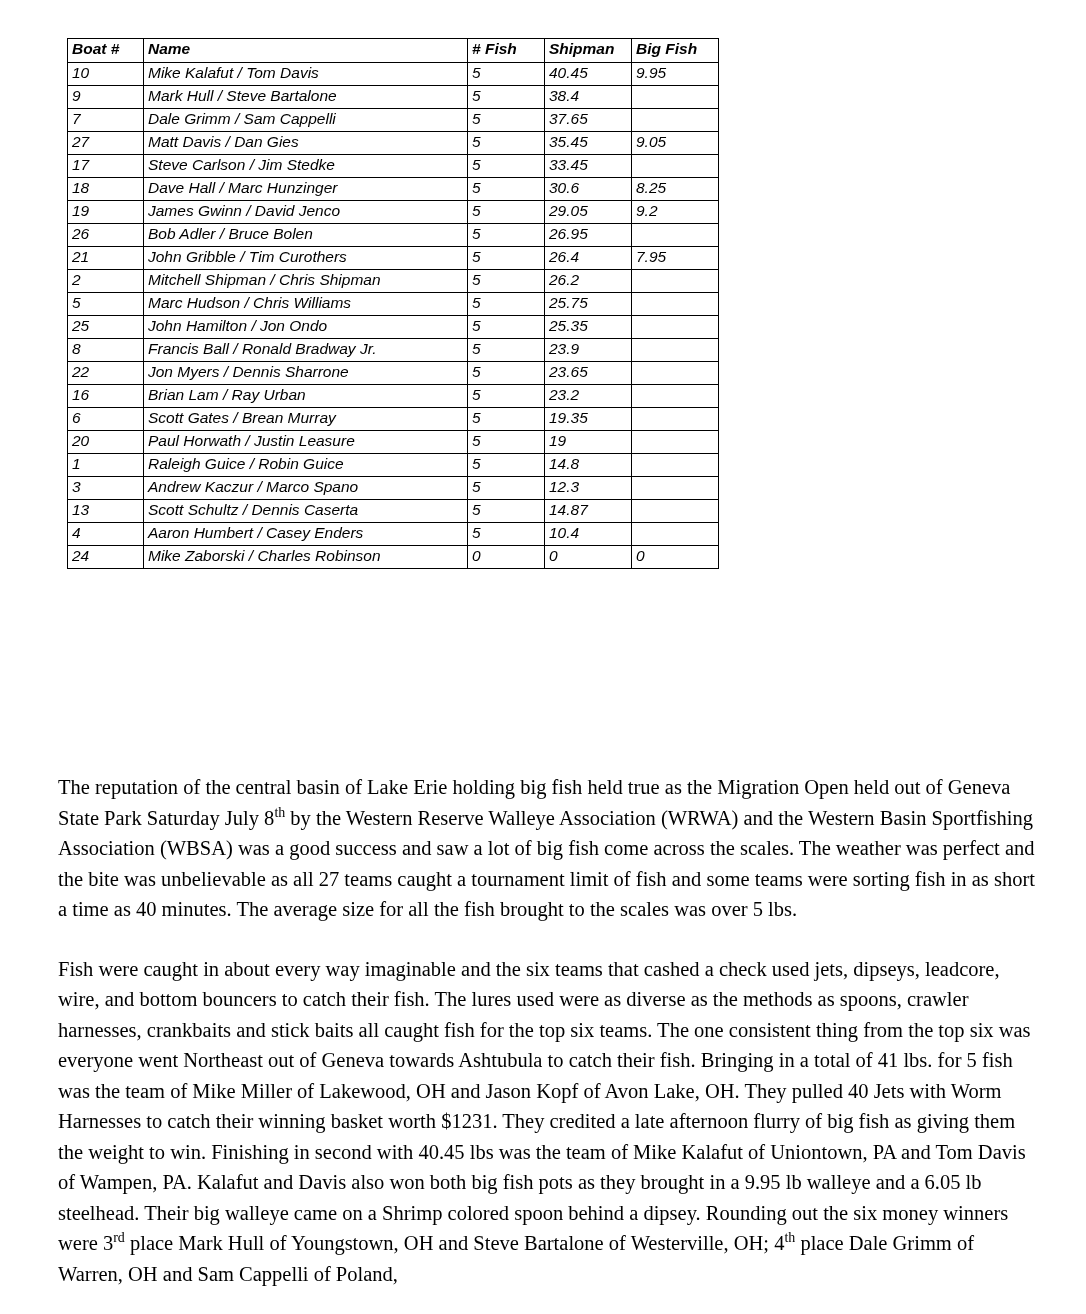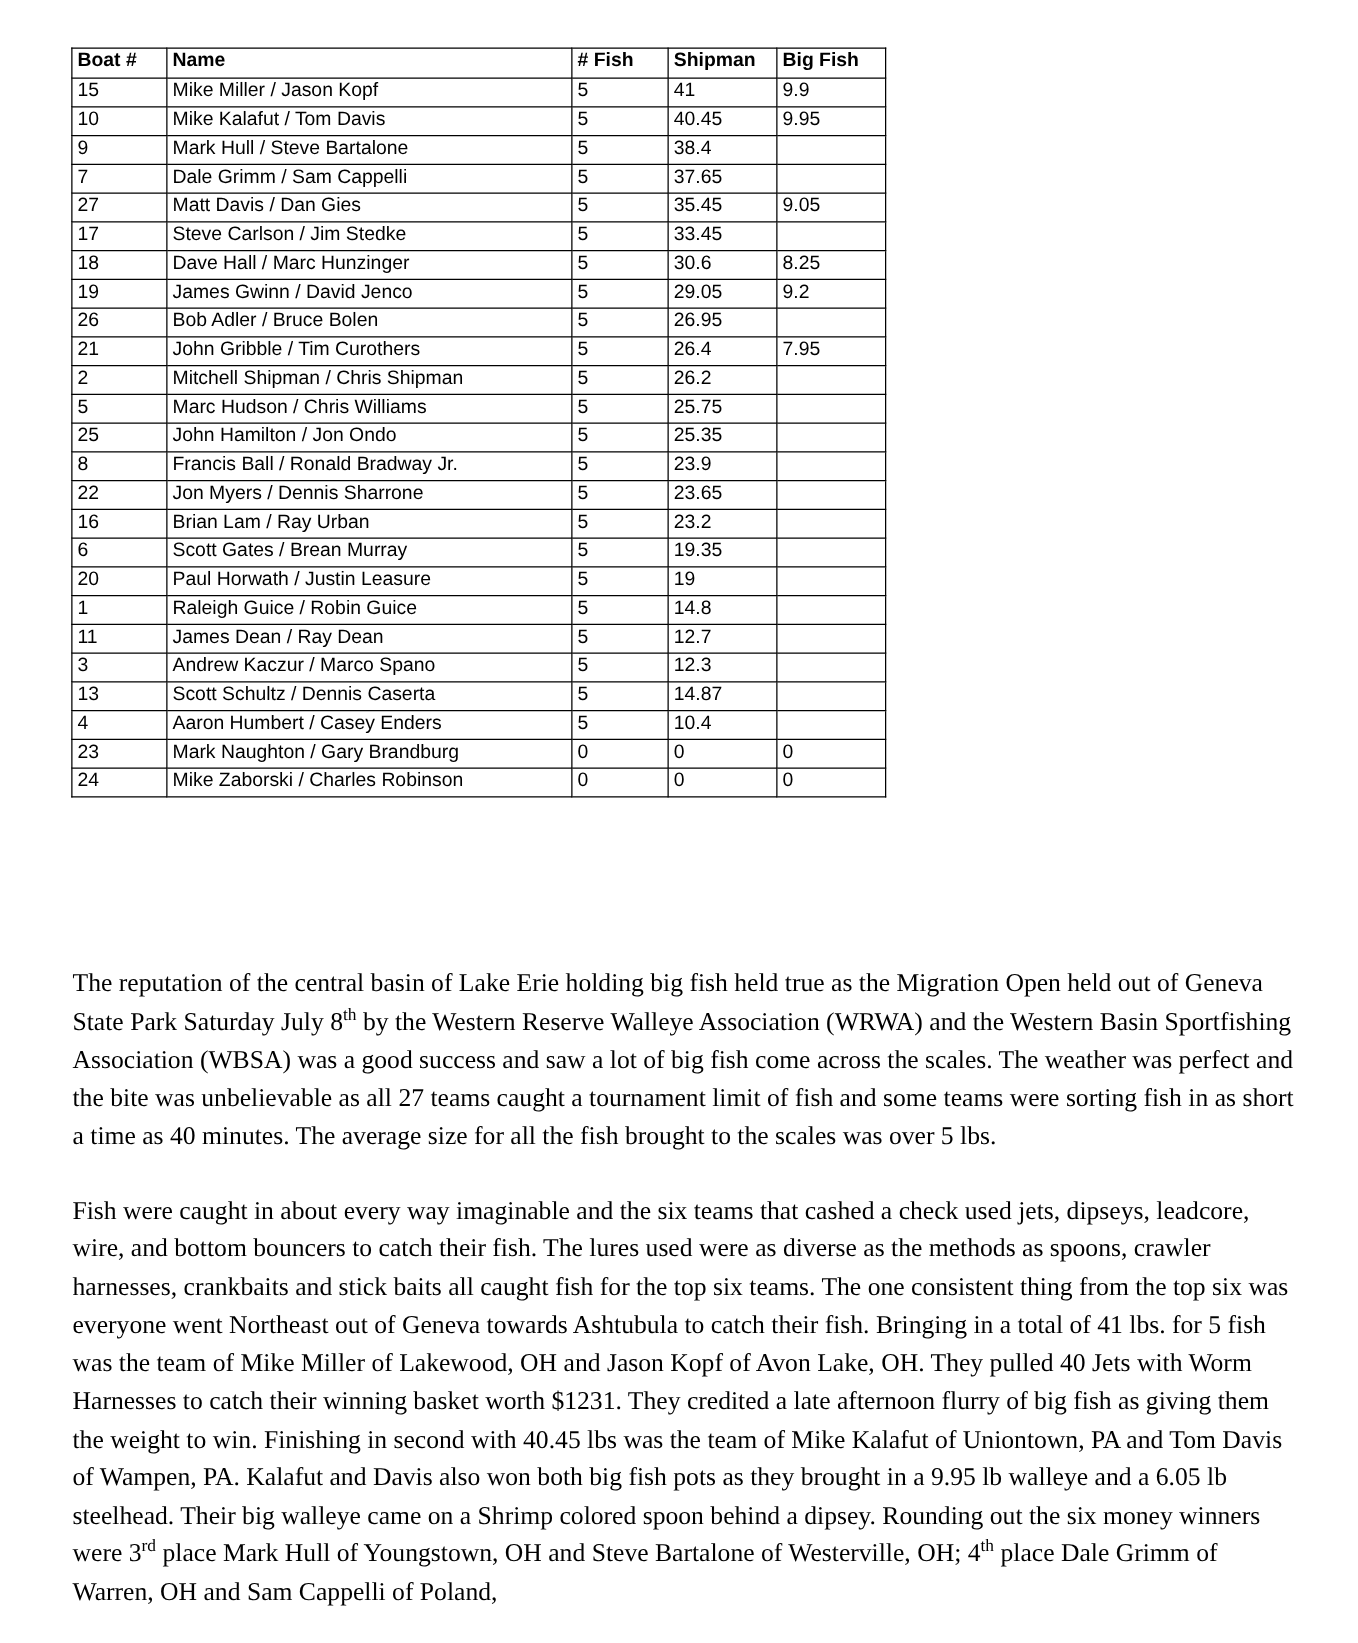--- a/index.html
+++ b/index.html
@@ -13,23 +13,24 @@
     height: 1314px;
     position: relative;
     font-family: "Liberation Serif", "DejaVu Serif", serif;
     color: #000000;
     overflow: hidden;
   }
 
   
   #results-table-wrap {
     position: absolute;
-    left: 57px;
+    left: 67px;
     top: 38px;
     width: 651px;
+    font-style: italic;
   }
   table.results {
     border-collapse: collapse;
     width: 651px;
     table-layout: fixed;
     font-family: "Liberation Sans", "DejaVu Sans", sans-serif;
     font-size: 15.5px;
     line-height: 1.0;
   }
   table.results col.c-boat   { width: 76px;  }
@@ -94,27 +95,20 @@
       <tr>
         <th>Boat #</th>
         <th>Name</th>
         <th># Fish</th>
         <th>Shipman</th>
         <th>Big Fish</th>
       </tr>
     </thead>
     <tbody id="results-body">
         <tr>
-          <td>15</td>
-          <td>Mike Miller / Jason Kopf</td>
-          <td>5</td>
-          <td>41</td>
-          <td>9.9</td>
-        </tr>
-        <tr>
           <td>10</td>
           <td>Mike Kalafut / Tom Davis</td>
           <td>5</td>
           <td>40.45</td>
           <td>9.95</td>
         </tr>
         <tr>
           <td>9</td>
           <td>Mark Hull / Steve Bartalone</td>
           <td>5</td>
@@ -227,53 +221,39 @@
           <td></td>
         </tr>
         <tr>
           <td>1</td>
           <td>Raleigh Guice / Robin Guice</td>
           <td>5</td>
           <td>14.8</td>
           <td></td>
         </tr>
         <tr>
-          <td>11</td>
-          <td>James Dean / Ray Dean</td>
-          <td>5</td>
-          <td>12.7</td>
-          <td></td>
-        </tr>
-        <tr>
           <td>3</td>
           <td>Andrew Kaczur / Marco Spano</td>
           <td>5</td>
           <td>12.3</td>
           <td></td>
         </tr>
         <tr>
           <td>13</td>
           <td>Scott Schultz / Dennis Caserta</td>
           <td>5</td>
           <td>14.87</td>
           <td></td>
         </tr>
         <tr>
           <td>4</td>
           <td>Aaron Humbert / Casey Enders</td>
           <td>5</td>
           <td>10.4</td>
           <td></td>
-        </tr>
-        <tr>
-          <td>23</td>
-          <td>Mark Naughton / Gary Brandburg</td>
-          <td>0</td>
-          <td>0</td>
-          <td>0</td>
         </tr>
         <tr>
           <td>24</td>
           <td>Mike Zaborski / Charles Robinson</td>
           <td>0</td>
           <td>0</td>
           <td>0</td>
         </tr>
       </tbody>
   </table>

